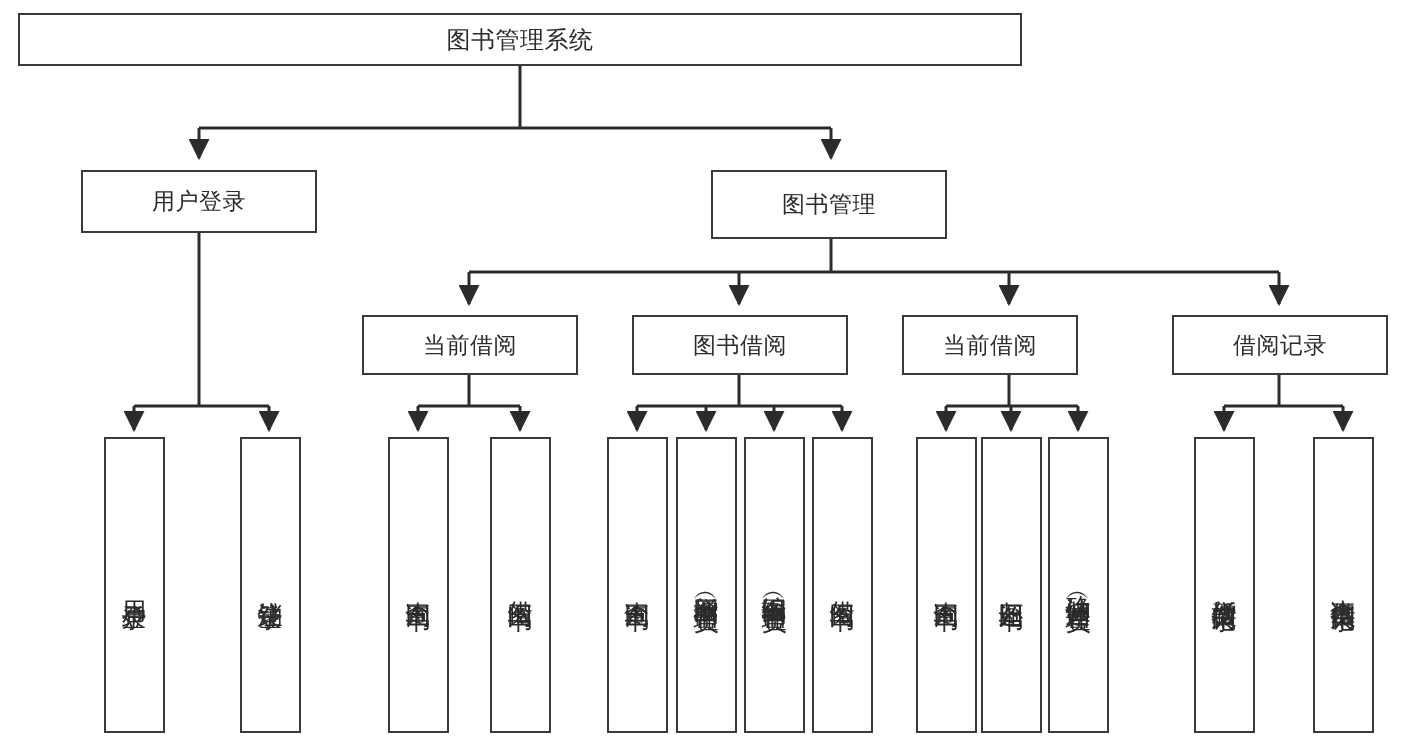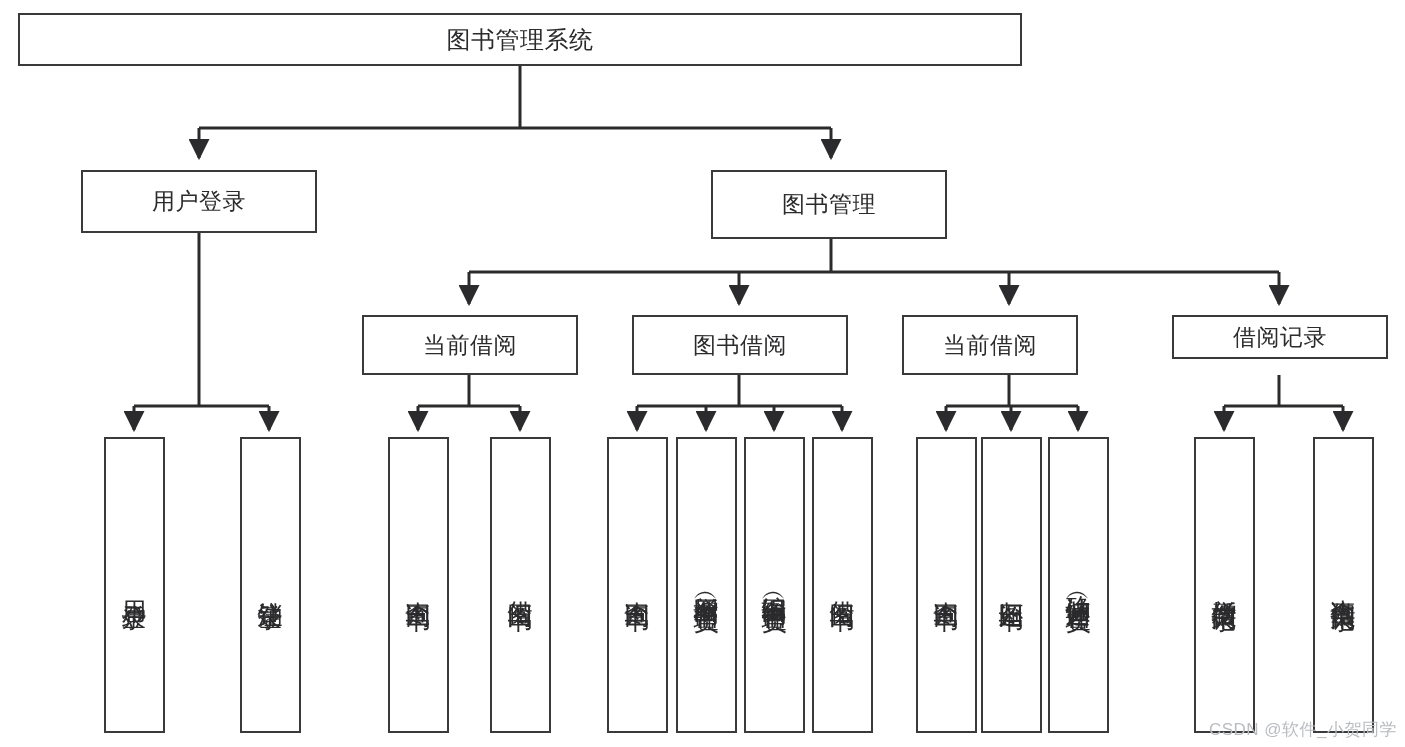--- a/index.html
+++ b/index.html
@@ -142,21 +142,21 @@
 
   <div class="node horiz" style="left:362px; top:315px; width:216px; height:60px;">
     <span class="lbl">当前借阅</span>
   </div>
   <div class="node horiz" style="left:632px; top:315px; width:216px; height:60px;">
     <span class="lbl">图书借阅</span>
   </div>
   <div class="node horiz" style="left:902px; top:315px; width:176px; height:60px;">
     <span class="lbl">当前借阅</span>
   </div>
-  <div class="node horiz" style="left:1172px; top:315px; width:216px; height:44px;">
+  <div class="node horiz" style="left:1172px; top:315px; width:216px; height:60px;">
     <span class="lbl">借阅记录</span>
   </div>
 
   <div class="node vert" style="left:104px; top:437px; width:61px; height:296px;">
     <span class="lbl">用户登录</span>
   </div>
   <div class="node vert" style="left:240px; top:437px; width:61px; height:296px;">
     <span class="lbl">注销登录</span>
   </div>
 
@@ -190,15 +190,14 @@
     <span class="lbl">确认归还（管理员）</span>
   </div>
 
   <div class="node vert" style="left:1194px; top:437px; width:61px; height:296px;">
     <span class="lbl">新增借阅记录</span>
   </div>
   <div class="node vert" style="left:1313px; top:437px; width:61px; height:296px;">
     <span class="lbl">查询借阅记录</span>
   </div>
 
-  <div class="watermark">CSDN @软件_小贺同学</div>
 
 </div>
 
 </body></html>

